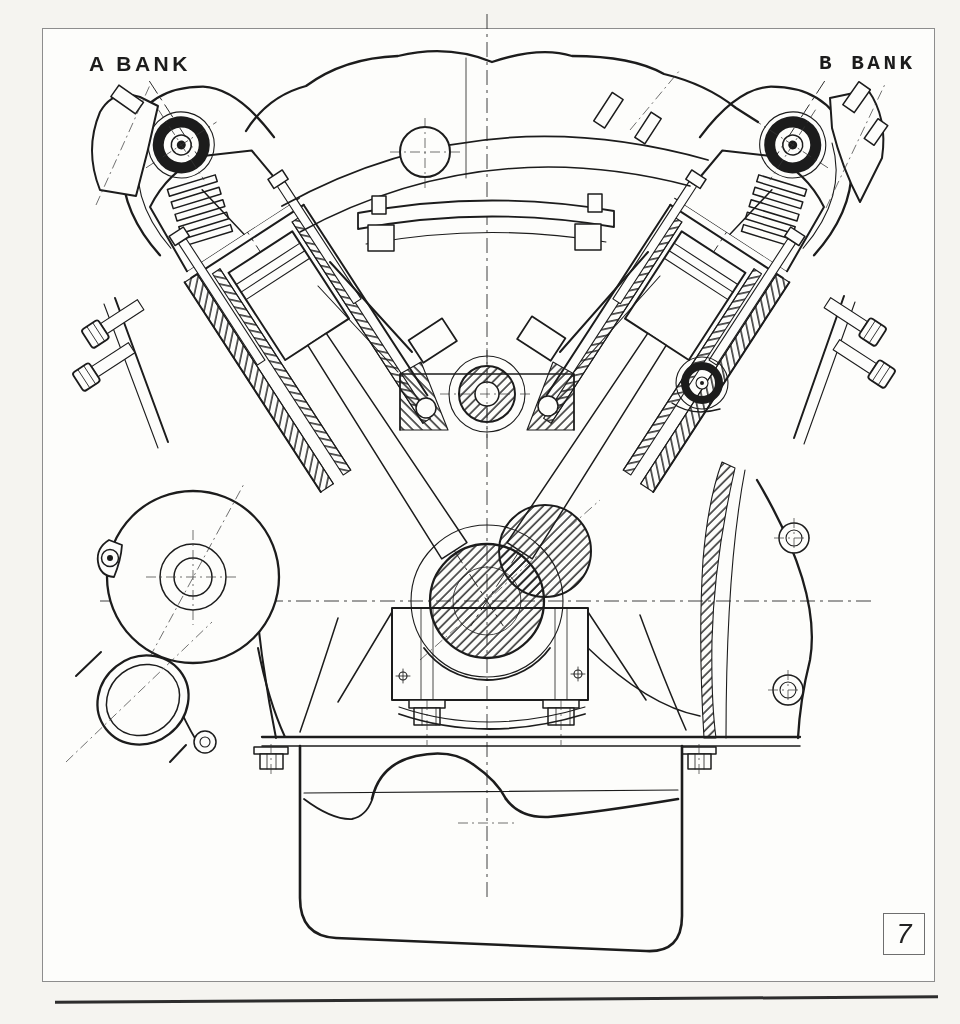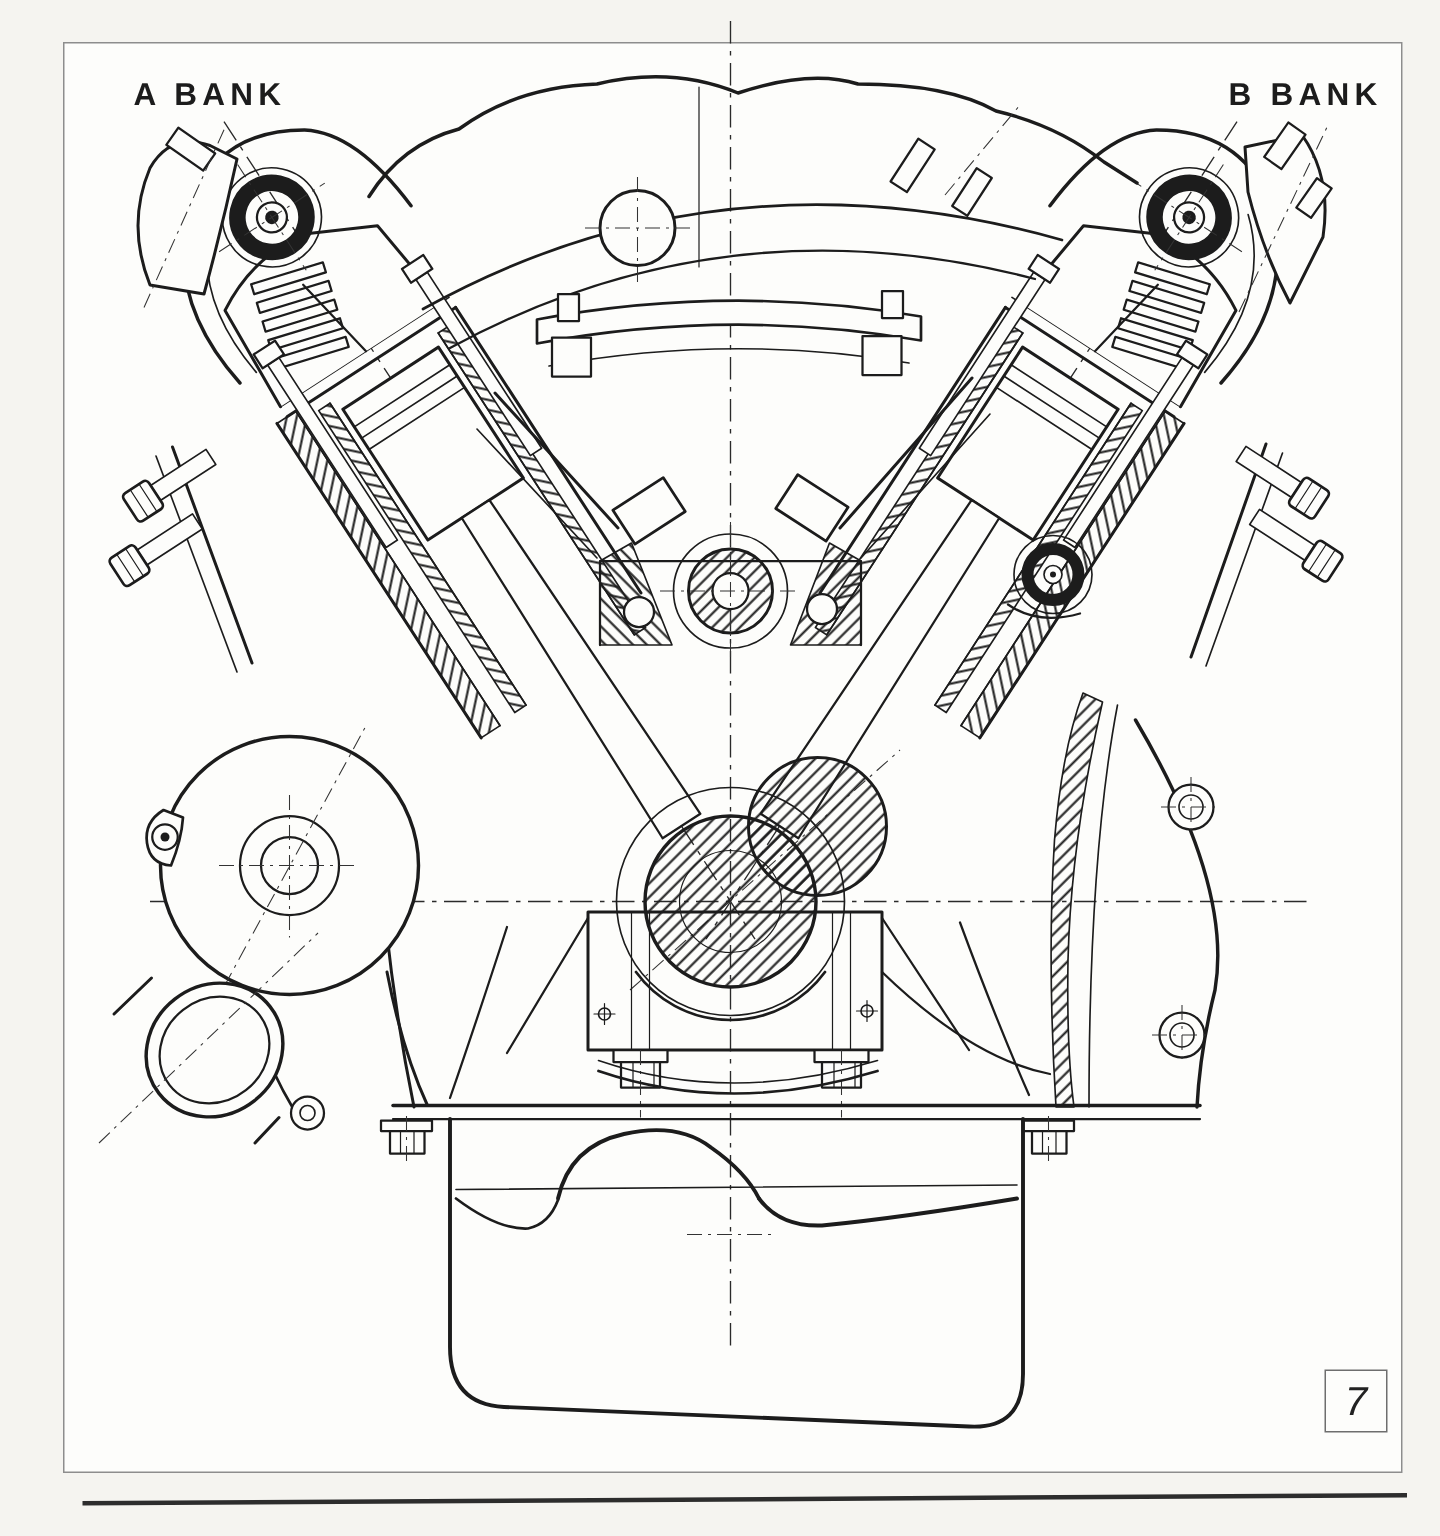--- a/index.html
+++ b/index.html
@@ -6,21 +6,21 @@
     --ink:#1c1c1c; --paper:#fdfdfb; --page-background:#f5f4f0; --frame-border:#8d8d8d;
   }
   html,body{margin:0;padding:0;}
   body{background:var(--page-background);font-family:"Liberation Sans",sans-serif;}
   .page{position:relative;width:960px;height:1024px;background:var(--page-background);overflow:hidden;}
   .frame{position:absolute;left:42px;top:28px;width:893px;height:954px;box-sizing:border-box;
          border:1.5px solid var(--frame-border);background:var(--paper);}
   .bank-label{position:absolute;font-size:21px;font-weight:700;letter-spacing:3.5px;
               color:var(--ink);white-space:nowrap;text-align:center;}
   .bank-label.a{left:89px;top:52px;}
-  .bank-label.b{left:819px;top:52px;}
+  .bank-label.b{left:819px;top:52px;font-family:Liberation Mono, monospace;}
   .fig-box{position:absolute;left:883px;top:913px;width:42px;height:42px;box-sizing:border-box;
            border:1.4px solid #6e6e6e;display:flex;align-items:center;justify-content:center;
            font-size:27px;font-style:italic;color:#222;background:var(--paper);}
   .bottom-rule{position:absolute;left:55px;top:998px;width:883px;height:2.6px;background:#2d2d2d;
                transform:rotate(-0.35deg);}
   .engine-svg{position:absolute;left:0;top:0;}
   
   .ink{stroke:var(--ink);fill:none;stroke-linecap:round;stroke-linejoin:round;}
   .s08{stroke-width:.8}.s1{stroke-width:1.1}.s15{stroke-width:1.5}.s18{stroke-width:1.8}
   .s2{stroke-width:2}.s22{stroke-width:2.3}.s25{stroke-width:2.6}

